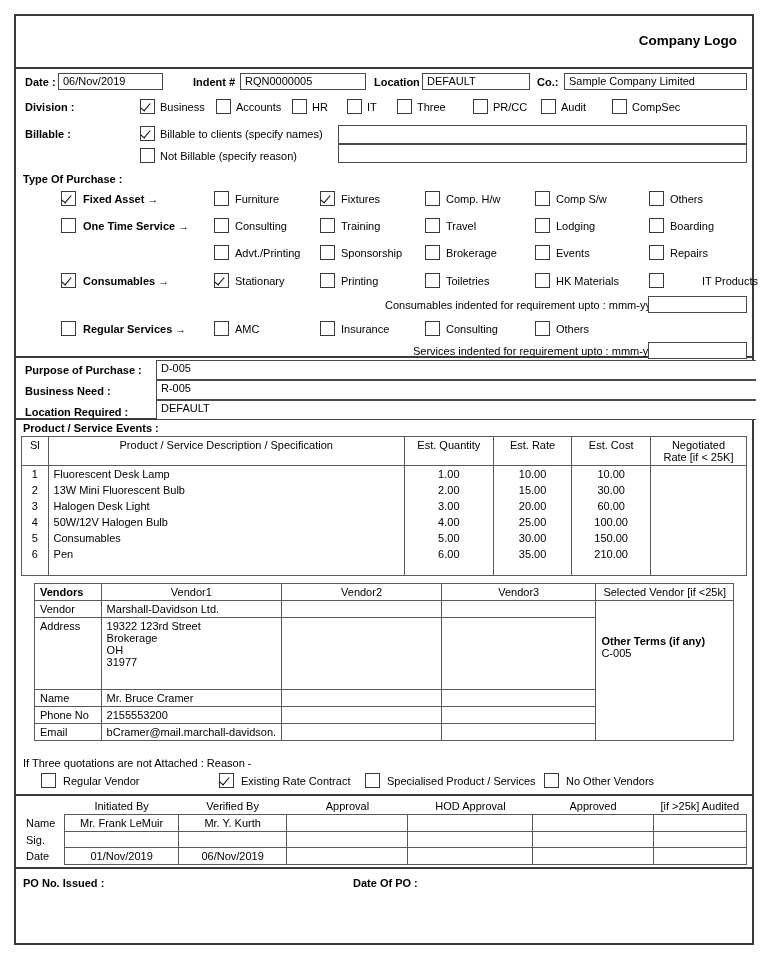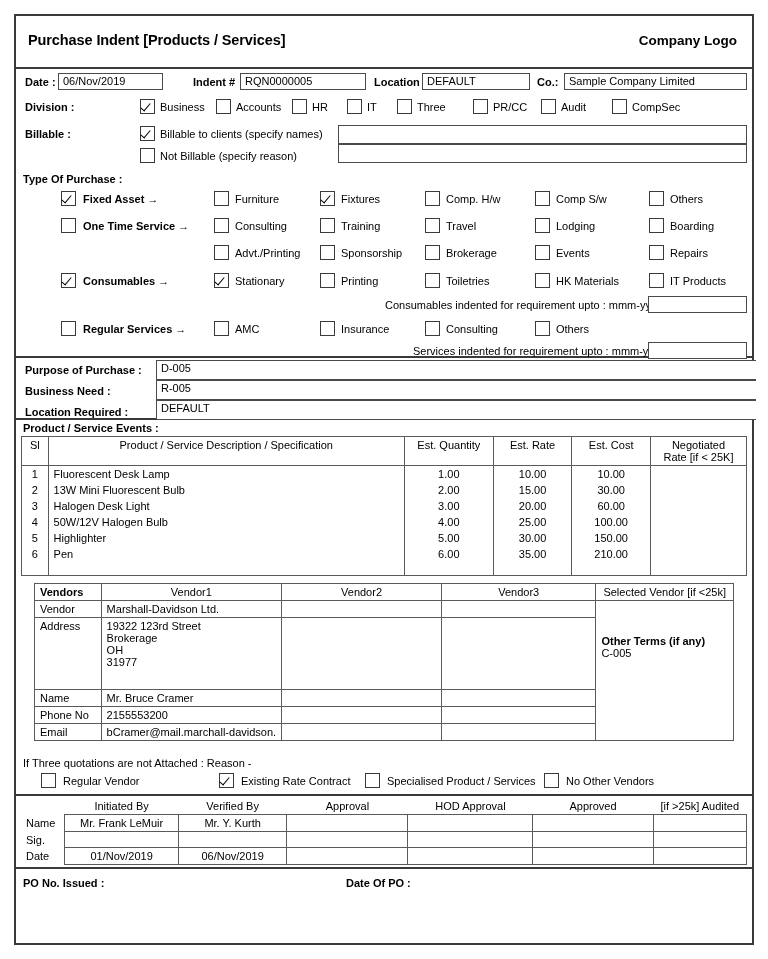--- a/index.html
+++ b/index.html
@@ -106,21 +106,20 @@
   .vendtable th { font-weight: normal; text-align:center; }
 
   .signtable td, .signtable th { border: 1.2px solid #6a6a6a; }
 </style>
 </head>
 <body>
 
 <div class="page">
 
   <div class="header hrule">
-    <div class="title">Purchase Indent [Products / Services]</div>
     <div class="logo">Company Logo</div>
   </div>
 
   <div class="sect" style="height:27px;">
     <span class="lbl b" style="left:9px; top:7px;">Date :</span>
     <span class="fieldbox" style="left:42px; top:4px; width:105px;">06/Nov/2019</span>
 
     <span class="lbl b" style="left:177px; top:7px;">Indent #</span>
     <span class="fieldbox" style="left:224px; top:4px; width:126px;">RQN0000005</span>
 
@@ -221,21 +220,21 @@
 
     <span class="cb checked" style="left:198px; top:103px;"></span>
     <span class="cbl" style="left:219px; top:105px;">Stationary</span>
     <span class="cb" style="left:304px; top:103px;"></span>
     <span class="cbl" style="left:325px; top:105px;">Printing</span>
     <span class="cb" style="left:409px; top:103px;"></span>
     <span class="cbl" style="left:430px; top:105px;">Toiletries</span>
     <span class="cb" style="left:519px; top:103px;"></span>
     <span class="cbl" style="left:540px; top:105px;">HK Materials</span>
     <span class="cb" style="left:633px; top:103px;"></span>
-    <span class="cbl" style="left:654px; top:105px;">IT Products</span>
+    <span class="cbl" style="left:686px; top:105px;">IT Products</span>
 
     <span class="cbl" style="left:369px; top:129px;">Consumables indented for requirement upto : mmm-yy</span>
     <span class="fieldbox" style="left:632px; top:126px; width:99px;"></span>
 
     <span class="cb" style="left:198px; top:151px;"></span>
     <span class="cbl" style="left:219px; top:153px;">AMC</span>
     <span class="cb" style="left:304px; top:151px;"></span>
     <span class="cbl" style="left:325px; top:153px;">Insurance</span>
     <span class="cb" style="left:409px; top:151px;"></span>
     <span class="cbl" style="left:430px; top:153px;">Consulting</span>
@@ -302,21 +301,21 @@
           <tr>
             <td class="ctr" style="border-top:none;border-bottom:none;">4</td>
             <td style="border-top:none;border-bottom:none;">50W/12V Halogen Bulb</td>
             <td class="ctr" style="border-top:none;border-bottom:none;">4.00</td>
             <td class="ctr" style="border-top:none;border-bottom:none;">25.00</td>
             <td class="ctr" style="border-top:none;border-bottom:none;">100.00</td>
             <td style="border-top:none;border-bottom:none;"></td>
           </tr>
           <tr>
             <td class="ctr" style="border-top:none;border-bottom:none;">5</td>
-            <td style="border-top:none;border-bottom:none;">Highlighter</td>
+            <td style="border-top:none;border-bottom:none;">Consumables</td>
             <td class="ctr" style="border-top:none;border-bottom:none;">5.00</td>
             <td class="ctr" style="border-top:none;border-bottom:none;">30.00</td>
             <td class="ctr" style="border-top:none;border-bottom:none;">150.00</td>
             <td style="border-top:none;border-bottom:none;"></td>
           </tr>
           <tr>
             <td class="ctr" style="border-top:none;border-bottom:none;">6</td>
             <td style="border-top:none;border-bottom:none;">Pen</td>
             <td class="ctr" style="border-top:none;border-bottom:none;">6.00</td>
             <td class="ctr" style="border-top:none;border-bottom:none;">35.00</td>
@@ -444,17 +443,17 @@
         <td class="ctr"></td>
         <td class="ctr"></td>
       </tr>
     </tbody>
       </table>
   </div>
 
   <div class="sect" style="height:28px;">
     <span class="lbl b" style="left:7px; top:8px;">PO No. Issued :</span>
     <span class="lbl" style="left:100px; top:8px;"></span>
-    <span class="lbl b" style="left:330px; top:8px;">Date Of PO :</span>
+    <span class="lbl b" style="left:337px; top:8px;">Date Of PO :</span>
     <span class="lbl" style="left:430px; top:8px;"></span>
   </div>
 
 </div>
 
 </body></html>

